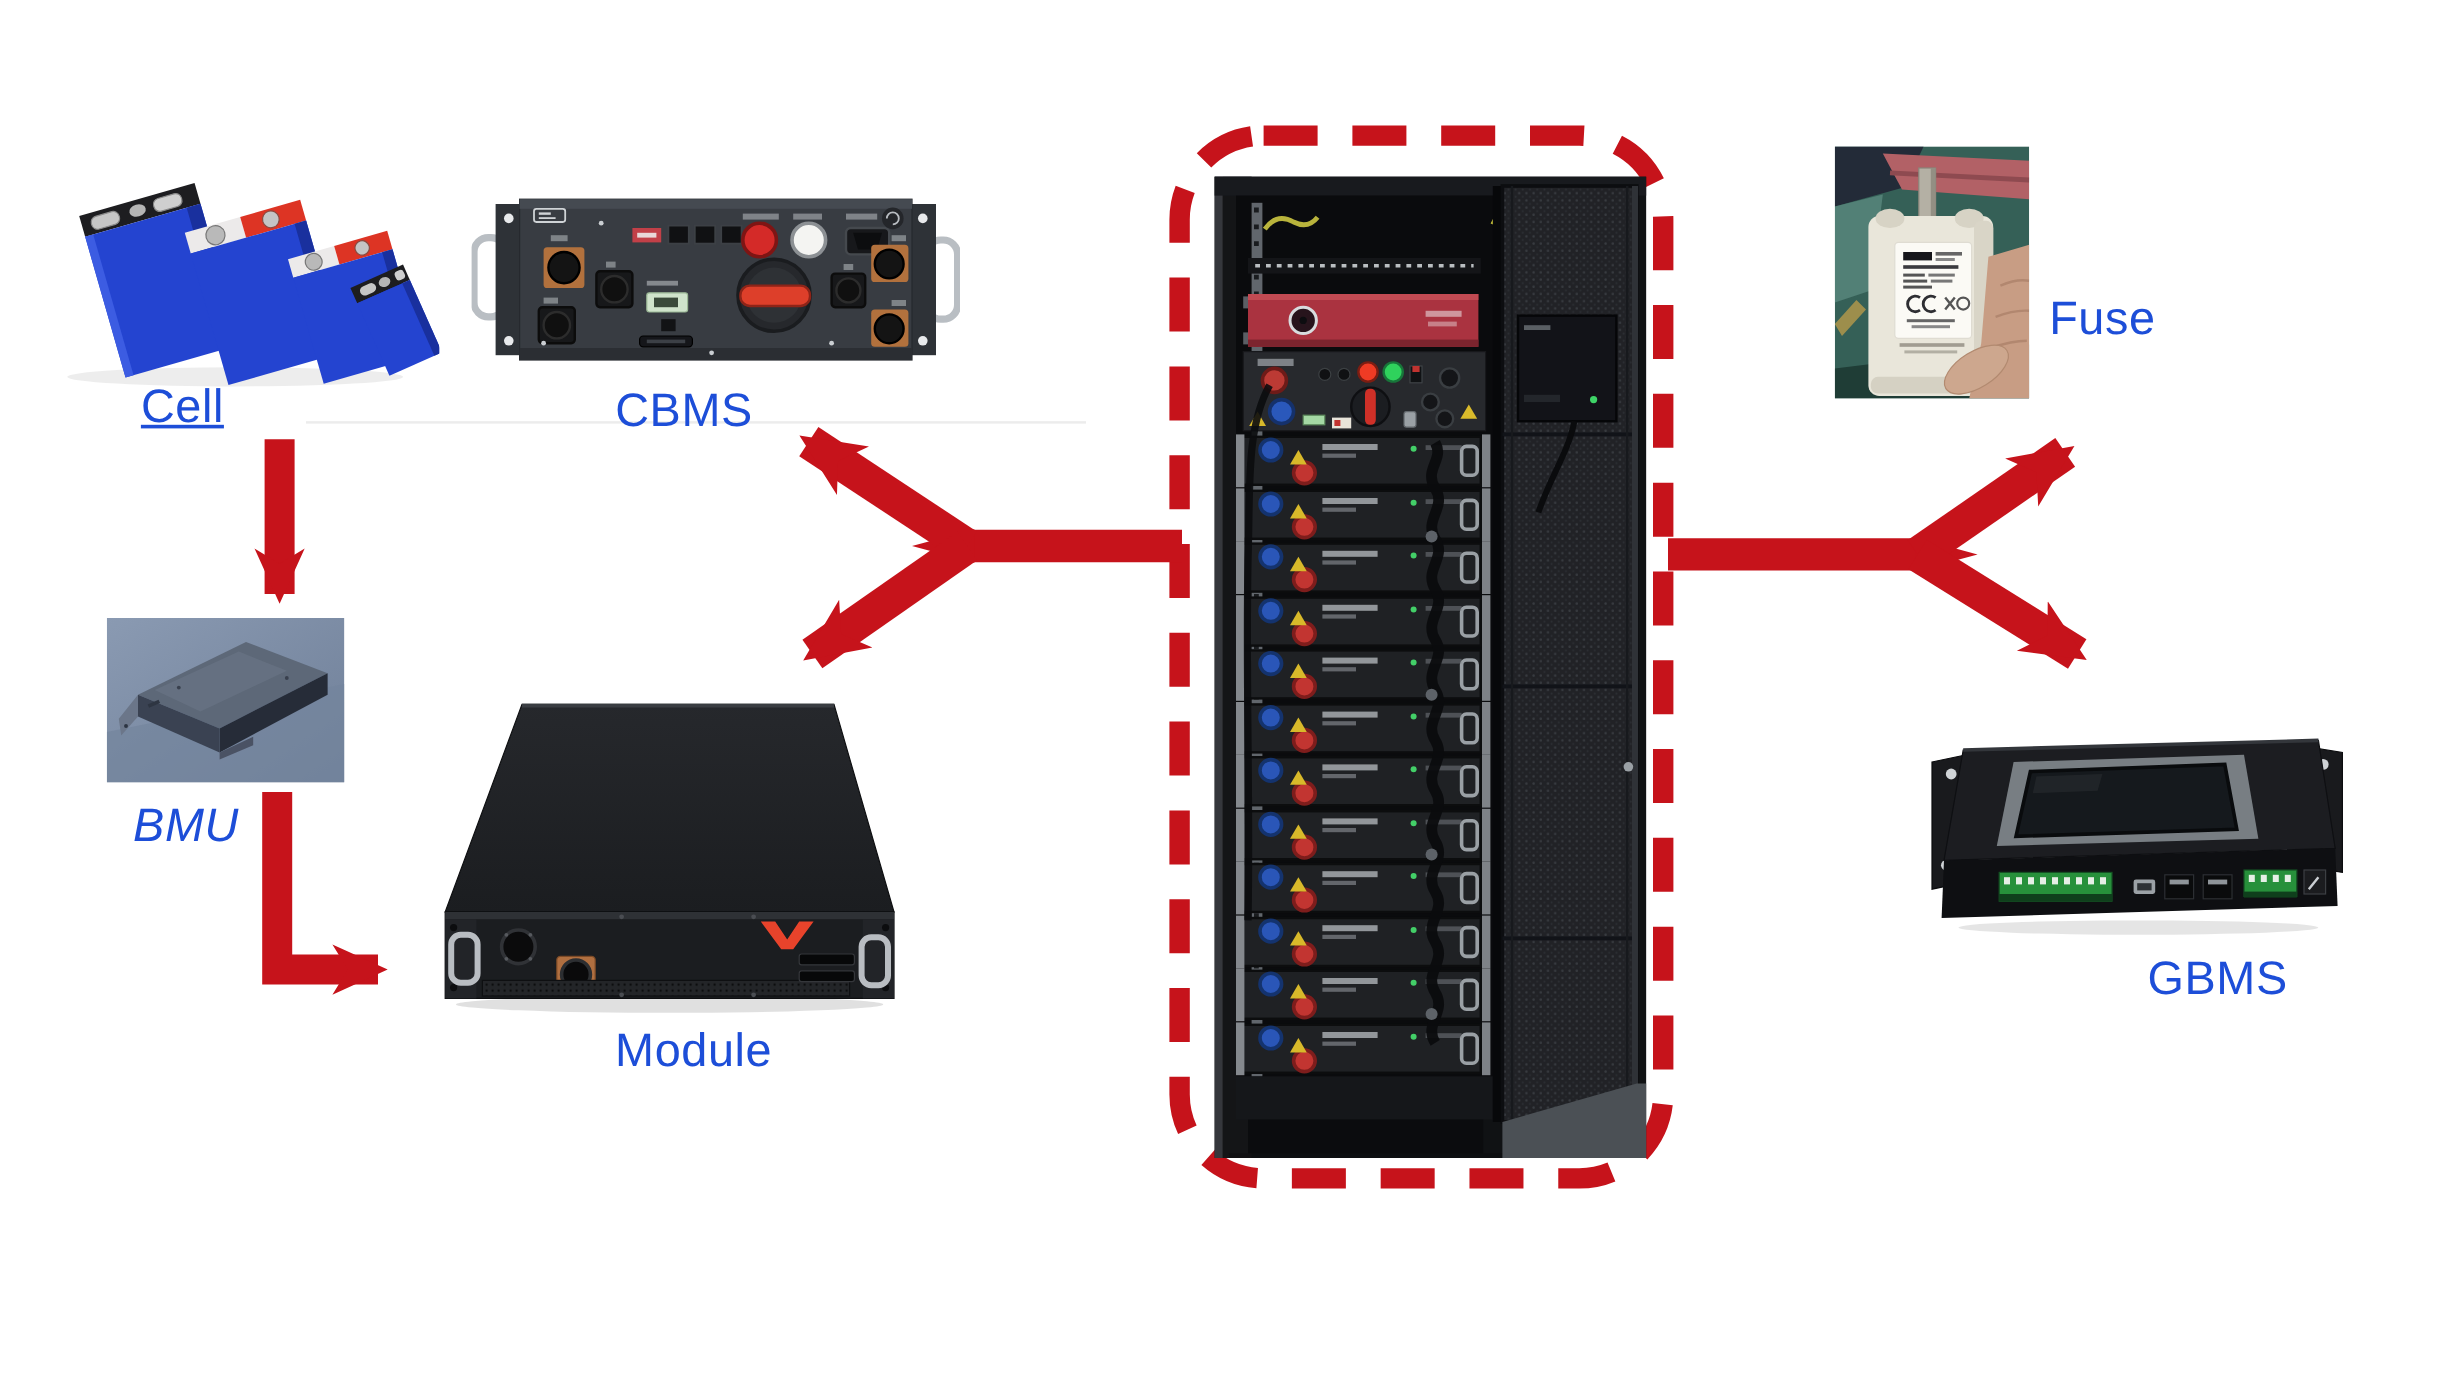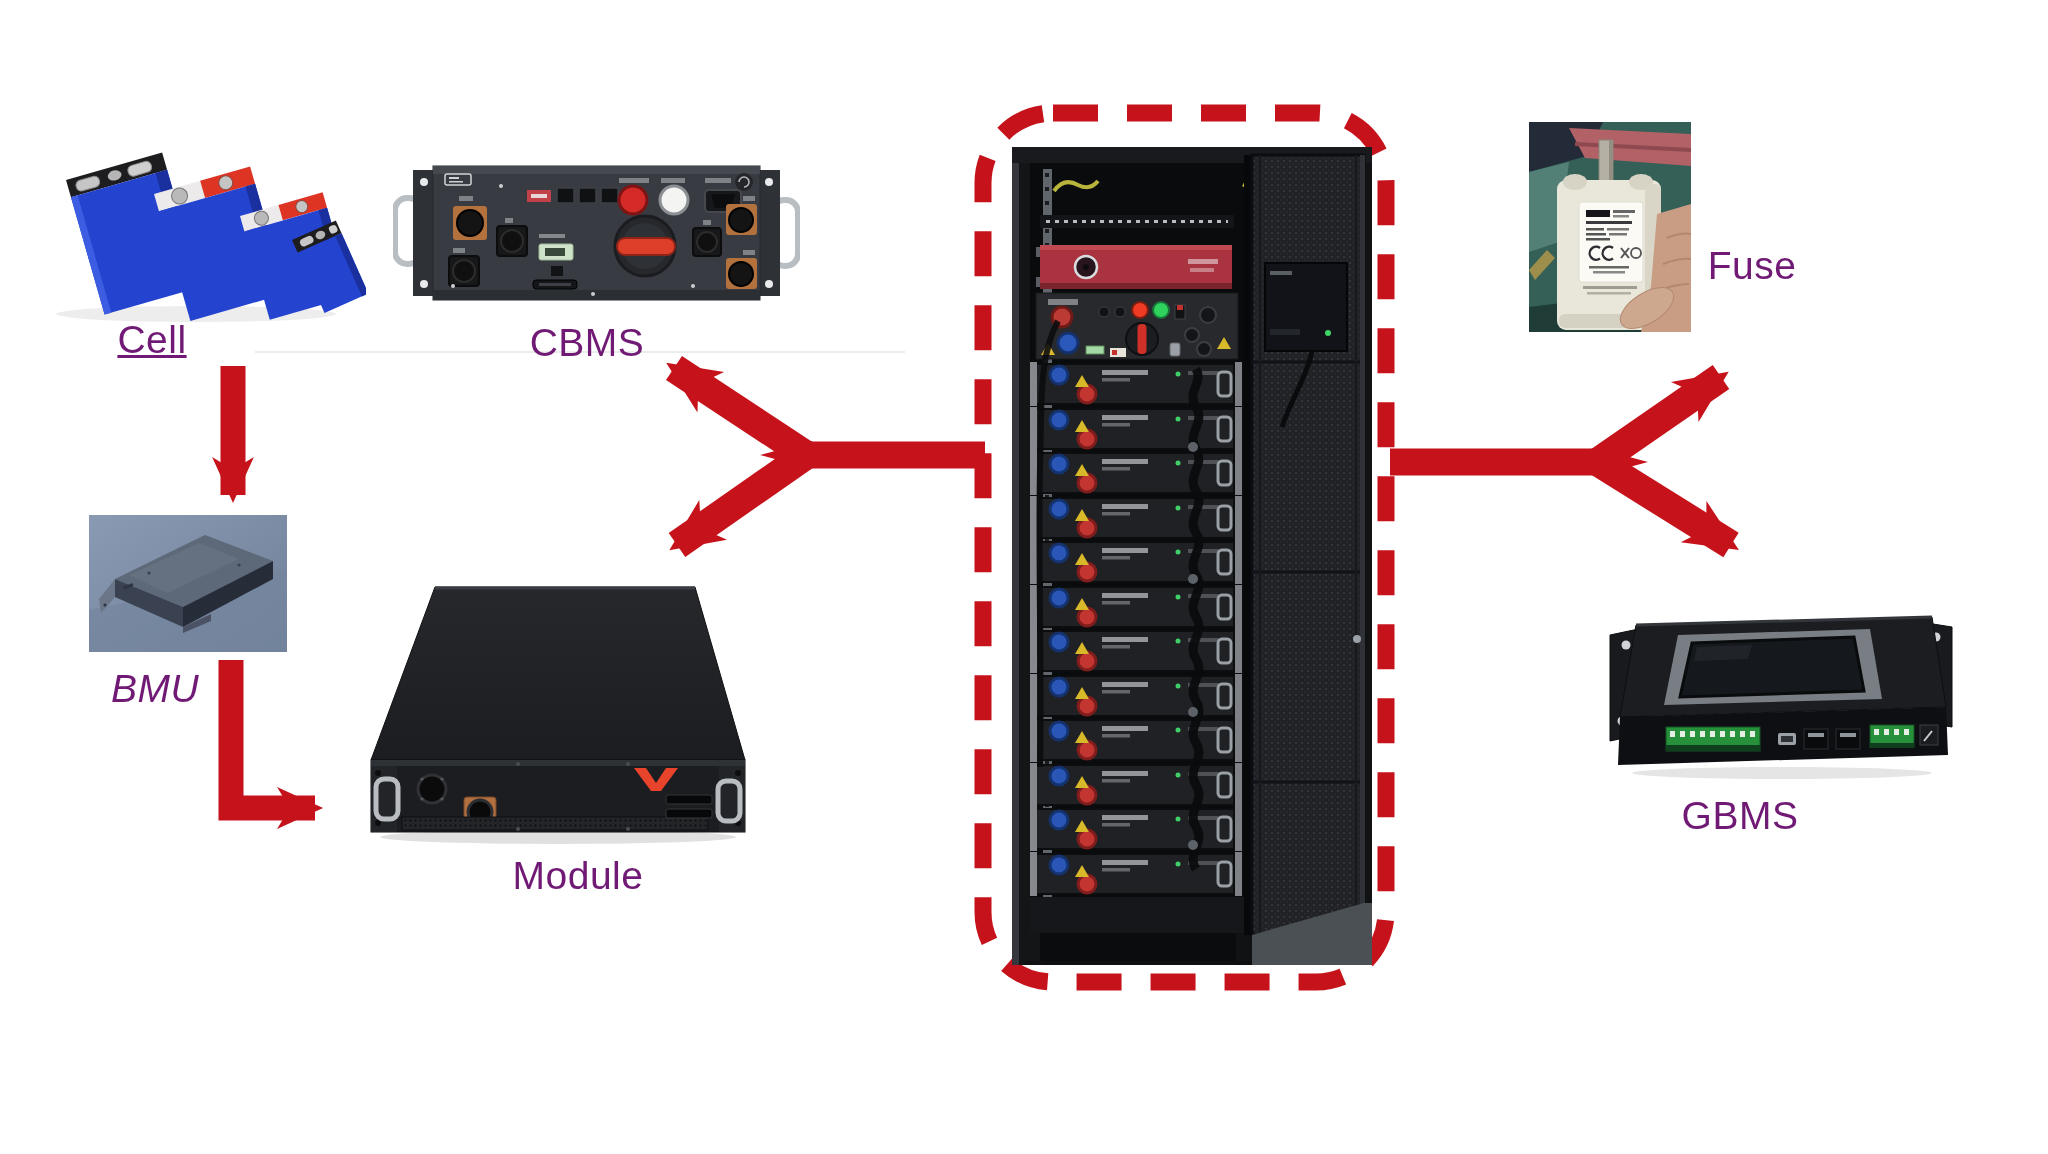--- a/index.html
+++ b/index.html
@@ -1,20 +1,20 @@
 <!DOCTYPE html>
 <html><head>
 <meta charset="utf-8">
 <style>
   html,body{margin:0;padding:0;background:#fff;}
   .canvas{position:relative;width:2048px;height:1154px;background:#ffffff;overflow:hidden;
           font-family:"Liberation Sans",sans-serif;}
   .photo{position:absolute;}
   .photo svg{display:block;width:100%;height:100%;}
-  .lbl{position:absolute;transform:translateX(-50%);font-size:39px;line-height:1;color:#701a75;
+  .lbl{position:absolute;transform:translateX(-50%);font-size:39px;line-height:1;color:#1d4ed8;
        white-space:nowrap;letter-spacing:0.5px;}
   .divider{position:absolute;left:255px;top:351px;width:650px;height:2px;background:#ececec;}
   .connector-layer{position:absolute;left:0;top:0;width:2048px;height:1154px;pointer-events:none;}
 </style>
 </head>
 <body>
 
 <div class="canvas">
 
   <div class="divider"></div>
@@ -401,19 +401,19 @@
         <rect x="282" y="124" width="5" height="6" fill="#e6efe6"></rect>
       <rect x="292" y="124" width="5" height="6" fill="#e6efe6"></rect>
         <rect x="302" y="124" width="5" height="6" fill="#e6efe6"></rect>
       <rect x="268" y="138" width="44" height="5" fill="#0f3f1c"></rect>
       <rect x="318" y="120" width="18" height="20" fill="#1b1c1f" stroke="#3c3f43"></rect>
       <path d="M322,136 l8,-10" stroke="#caced2" stroke-width="2"></path>
     </svg>
   </div>
 
   <div class="lbl" style="left:152px;top:320px;text-decoration:underline;">Cell</div>
-  <div class="lbl" style="left:587px;top:323px;">CBMS</div>
+  <div class="lbl" style="left:570px;top:323px;">CBMS</div>
   <div class="lbl" style="left:155px;top:669px;font-style:italic;">BMU</div>
   <div class="lbl" style="left:553px;top:856px;margin-left:25px;">Module</div>
   <div class="lbl" style="left:1752px;top:246px;">Fuse</div>
-  <div class="lbl" style="left:1740px;top:796px;">GBMS</div>
+  <div class="lbl" style="left:1848px;top:796px;">GBMS</div>
 
 </div>
 
 </body></html>

